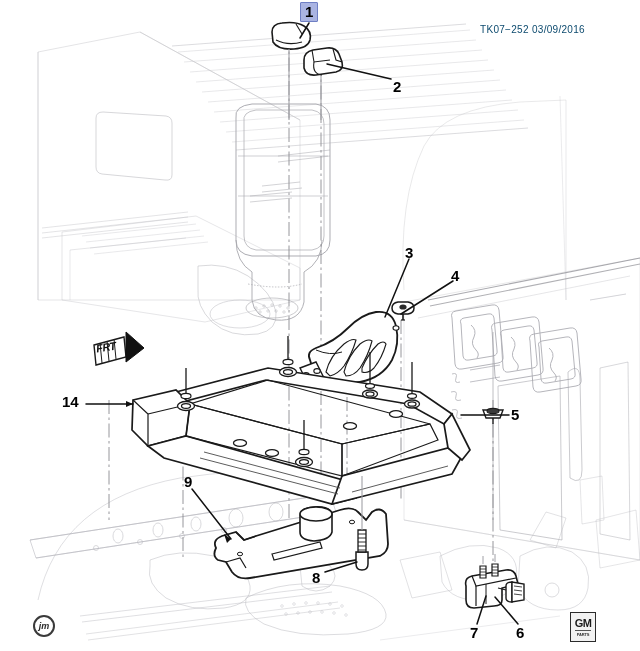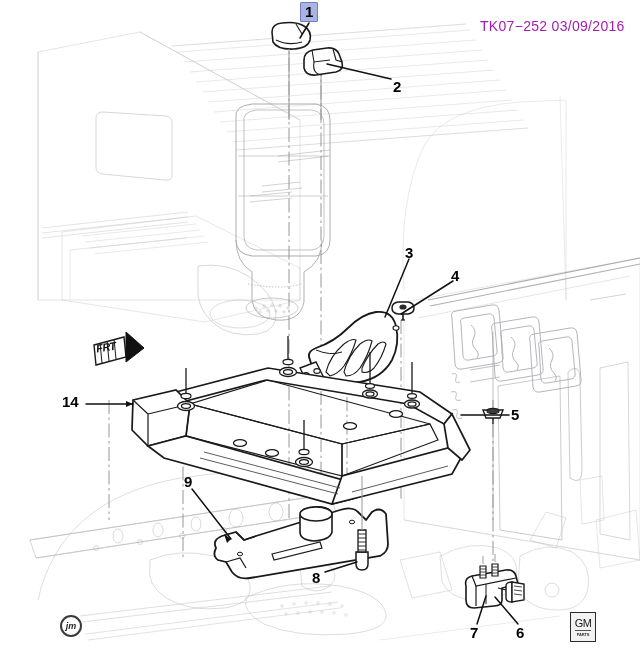--- a/index.html
+++ b/index.html
@@ -19,24 +19,24 @@
   }
   #diagram-svg {
     position: absolute;
     left: 0;
     top: 0;
     width: 640px;
     height: 651px;
   }
   .hdr {
     position: absolute;
-    top: 18px;
+    top: 24px;
     left: 480px;
-    font-size: 14px;
-    color: #a21caf;
+    font-size: 10px;
+    color: #0c4a6e;
     letter-spacing: 0.3px;
     white-space: nowrap;
   }
   .callout {
     position: absolute;
     font-size: 15px;
     font-weight: bold;
     color: #000000;
     line-height: 1;
     white-space: nowrap;
@@ -56,21 +56,21 @@
     border: 1.5px solid #2b2b2b;
     background: #f2f2f2;
     display: flex;
     flex-direction: column;
     align-items: center;
     justify-content: center;
     box-sizing: border-box;
   }
   .gm-badge .gm-top {
     font-size: 11px;
-    font-weight: normal;
+    font-weight: bold;
     color: #1a1a1a;
     letter-spacing: -0.5px;
     line-height: 1;
     border-bottom: 1px solid #555;
     padding-bottom: 1px;
   }
   .gm-badge .gm-bot {
     font-size: 4px;
     font-weight: bold;
     color: #333;
@@ -87,21 +87,20 @@
     border: 2px solid #3a3a3a;
     border-radius: 50%;
     display: flex;
     align-items: center;
     justify-content: center;
     font-size: 9px;
     font-weight: bold;
     font-style: italic;
     color: #2a2a2a;
     box-sizing: border-box;
-    margin-left: 27px;
   }
   .frt-label {
     position: absolute;
     left: 96px;
     top: 341px;
     font-size: 11px;
     font-weight: bold;
     font-style: italic;
     color: #111;
     transform: rotate(-9deg);

